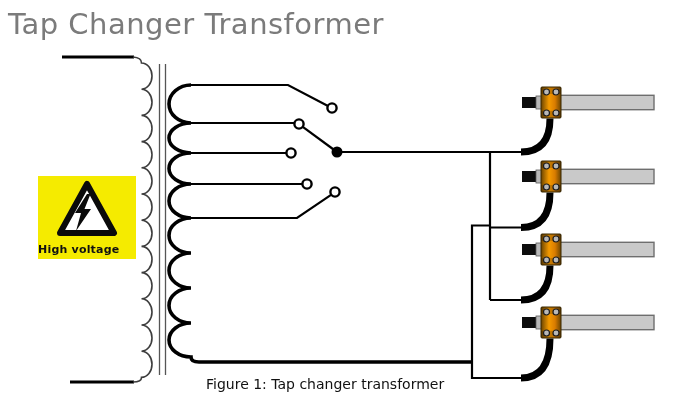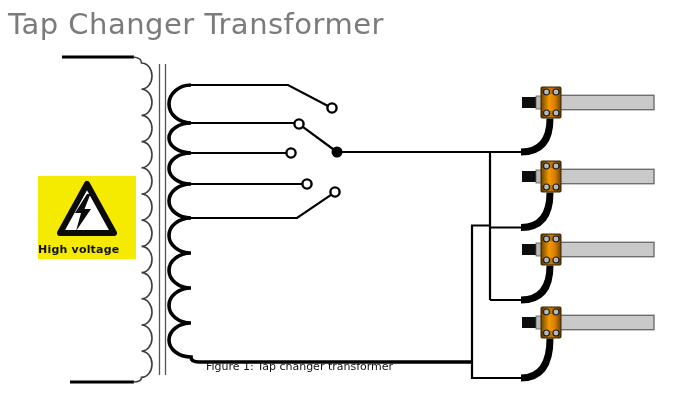--- a/index.html
+++ b/index.html
@@ -1,20 +1,20 @@
 <!DOCTYPE html>
 <html style="--title_text: #7B7B7B; --caption_text: #111111; --line: #000000; --primary_coil: #3D3D3D; --core: #555555; --sign_yellow: #F5EB00; --sign_text: #111111; --busbar_fill: #C9C9C9; --busbar_stroke: #6E6E6E; --bushing_orange_light: #F49A00; --bushing_orange_mid: #D97C00; --bushing_orange_dark: #6B4400; --bolt_fill: #B8B8B8; --stub_black: #0D0D0D;"><head>
 <meta charset="utf-8">
 <style>
   html,body{margin:0;padding:0;background:#ffffff;width:700px;height:402px;overflow:hidden;
     font-family:"DejaVu Sans","Liberation Sans",sans-serif;}
   .stage{position:relative;width:700px;height:402px;background:#fff;}
   .title{position:absolute;left:8px;top:7px;font-size:29px;letter-spacing:.5px;
     color:var(--title_text,#7b7b7b);white-space:nowrap;}
-  .caption{position:absolute;left:206px;top:360px;font-size:11px;color:var(--caption_text,#111);
+  .caption{position:absolute;left:206px;top:376px;font-size:14px;color:var(--caption_text,#111);
     white-space:nowrap;}
   .sign{position:absolute;left:38px;top:176px;width:98px;height:83px;
     background:var(--sign_yellow,#f5eb00);}
   .sign svg{position:absolute;left:0;top:3px;}
   .sign .sign-label{position:absolute;left:0;right:0;bottom:3px;text-align:left;
     font-size:11px;font-weight:bold;color:var(--sign_text,#111);letter-spacing:.2px;}
   .diagram{position:absolute;left:0;top:0;}
   
   .wire{stroke:var(--line,#000);stroke-width:2.2;fill:none;}
   .cable{stroke:var(--line,#000);stroke-width:7;fill:none;stroke-linecap:butt;}

